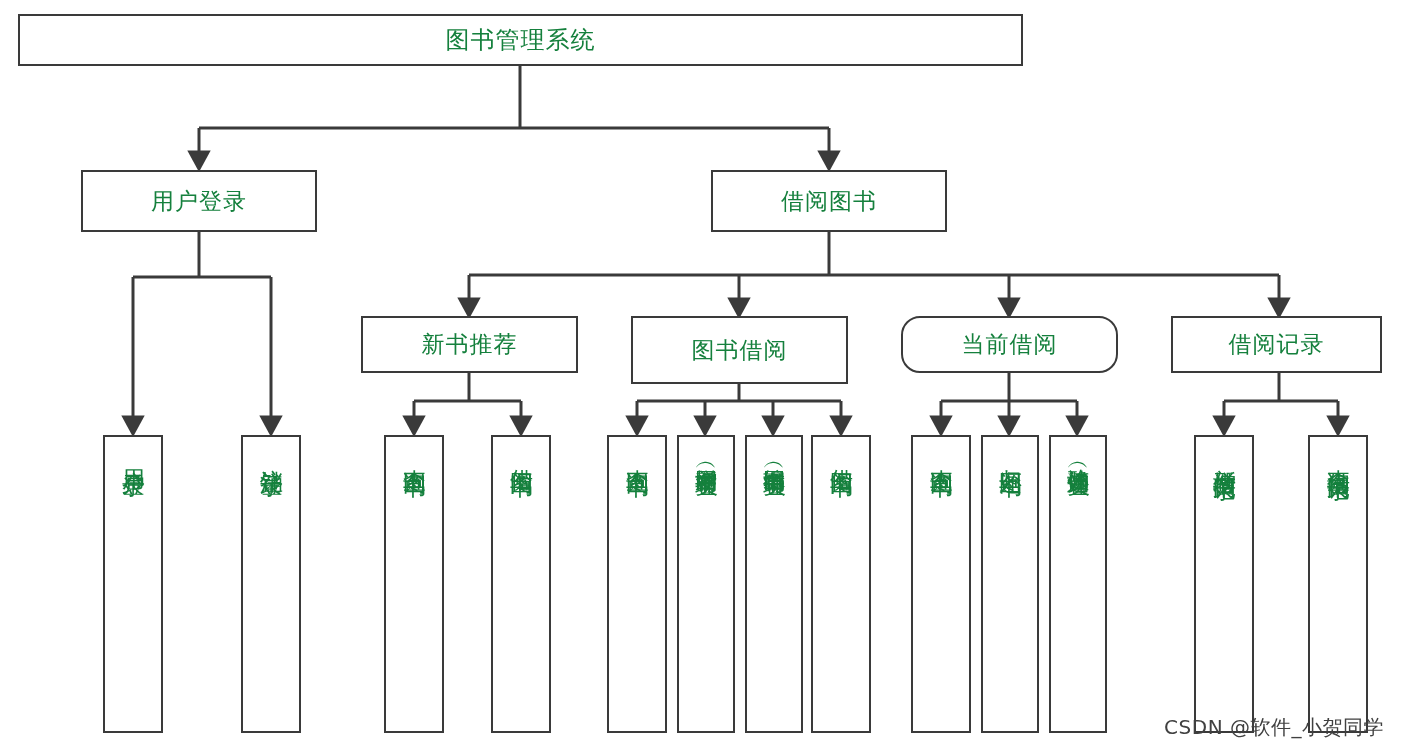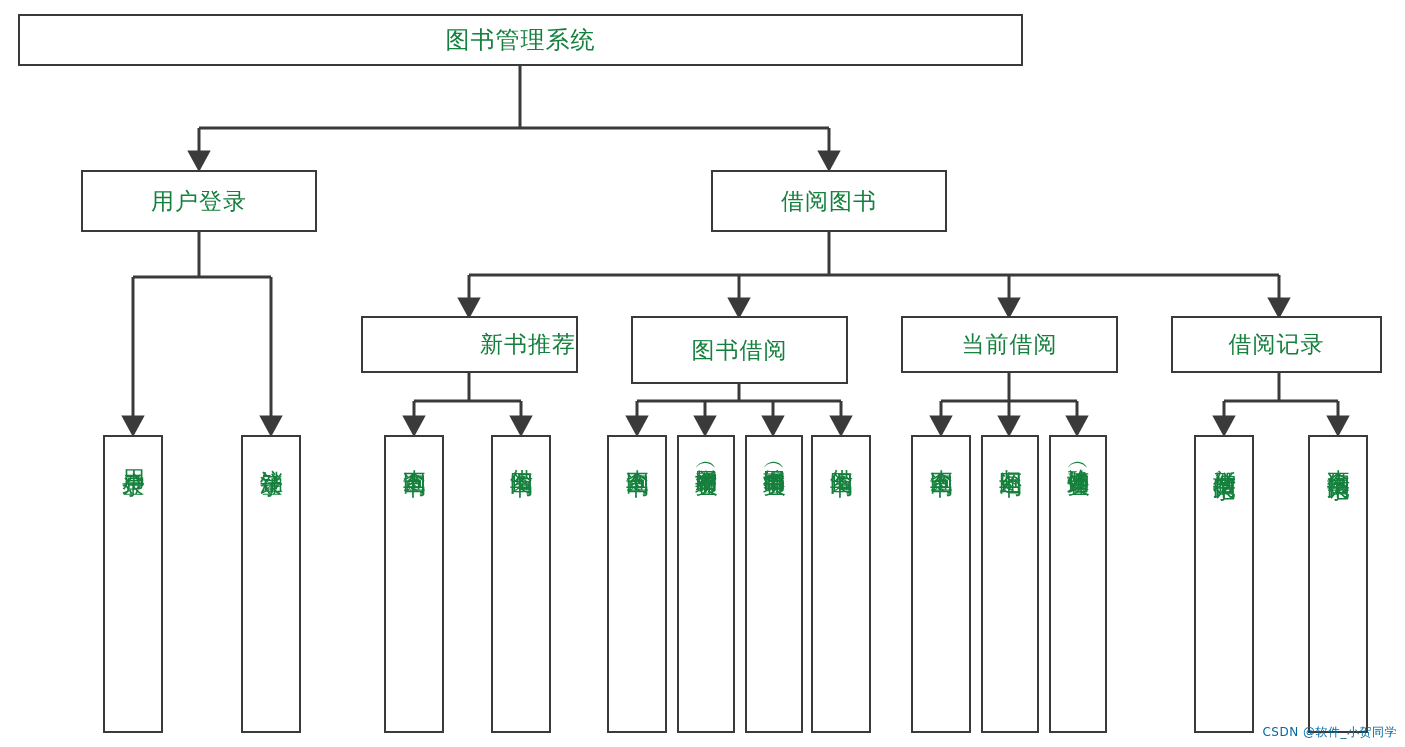--- a/index.html
+++ b/index.html
@@ -65,24 +65,24 @@
     letter-spacing: 2px;
     white-space: nowrap;
     text-align: left;
   }
   .v-node.tall-text .node-label {
     font-size: 22px;
     letter-spacing: 1px;
   }
   #watermark {
     position: absolute;
-    right: 8px;
+    right: 21px;
     bottom: 6px;
-    font-size: 12px;
-    color: #0369a1;
+    font-size: 20px;
+    color: #404040;
     letter-spacing: 0.5px;
     z-index: 5;
     white-space: nowrap;
   }
 </style>
 </head>
 <body>
 
 <div id="canvas">
 
@@ -141,29 +141,29 @@
   </div>
 
   <div class="node h-node" style="left:81px; top:170px; width:236px; height:62px;">
     <span class="node-label">用户登录</span>
   </div>
 
   <div class="node h-node" style="left:711px; top:170px; width:236px; height:62px;">
     <span class="node-label">借阅图书</span>
   </div>
 
-  <div class="node h-node" style="left:361px; top:316px; width:217px; height:57px;justify-content:flex-end;">
+  <div class="node h-node" style="left:361px; top:316px; width:217px; height:57px;">
     <span class="node-label">新书推荐</span>
   </div>
 
   <div class="node h-node" style="left:631px; top:316px; width:217px; height:68px;">
     <span class="node-label">图书借阅</span>
   </div>
 
-  <div class="node h-node" style="left:901px; top:316px; width:217px; height:57px;">
+  <div class="node h-node" style="left:901px; top:316px; width:217px; height:57px;border-radius:19px;">
     <span class="node-label">当前借阅</span>
   </div>
 
   <div class="node h-node" style="left:1171px; top:316px; width:211px; height:57px;">
     <span class="node-label">借阅记录</span>
   </div>
 
   <div class="node v-node" style="left:103px; top:435px; width:60px; height:298px;">
     <span class="node-label">用户登录</span>
   </div>

